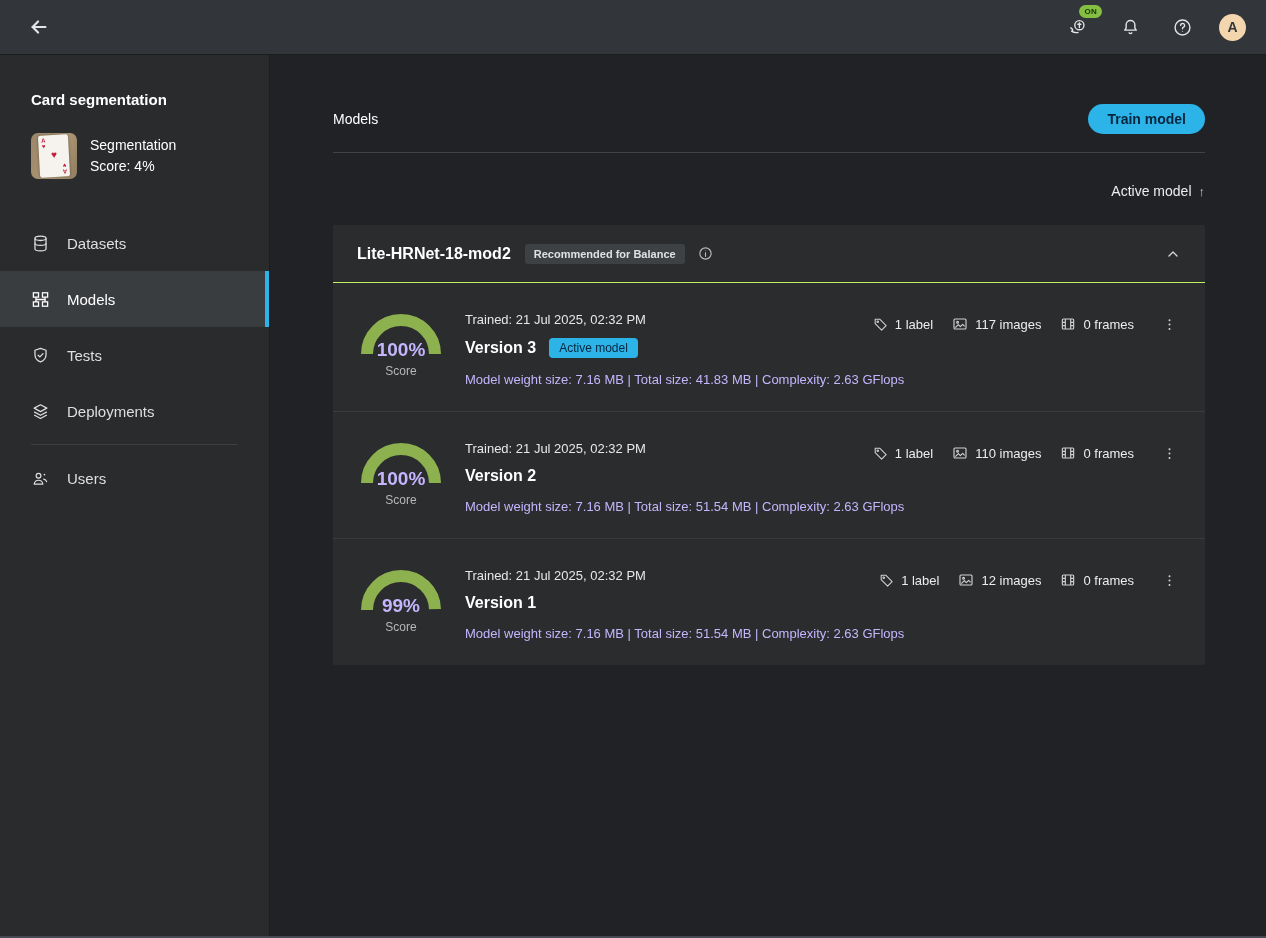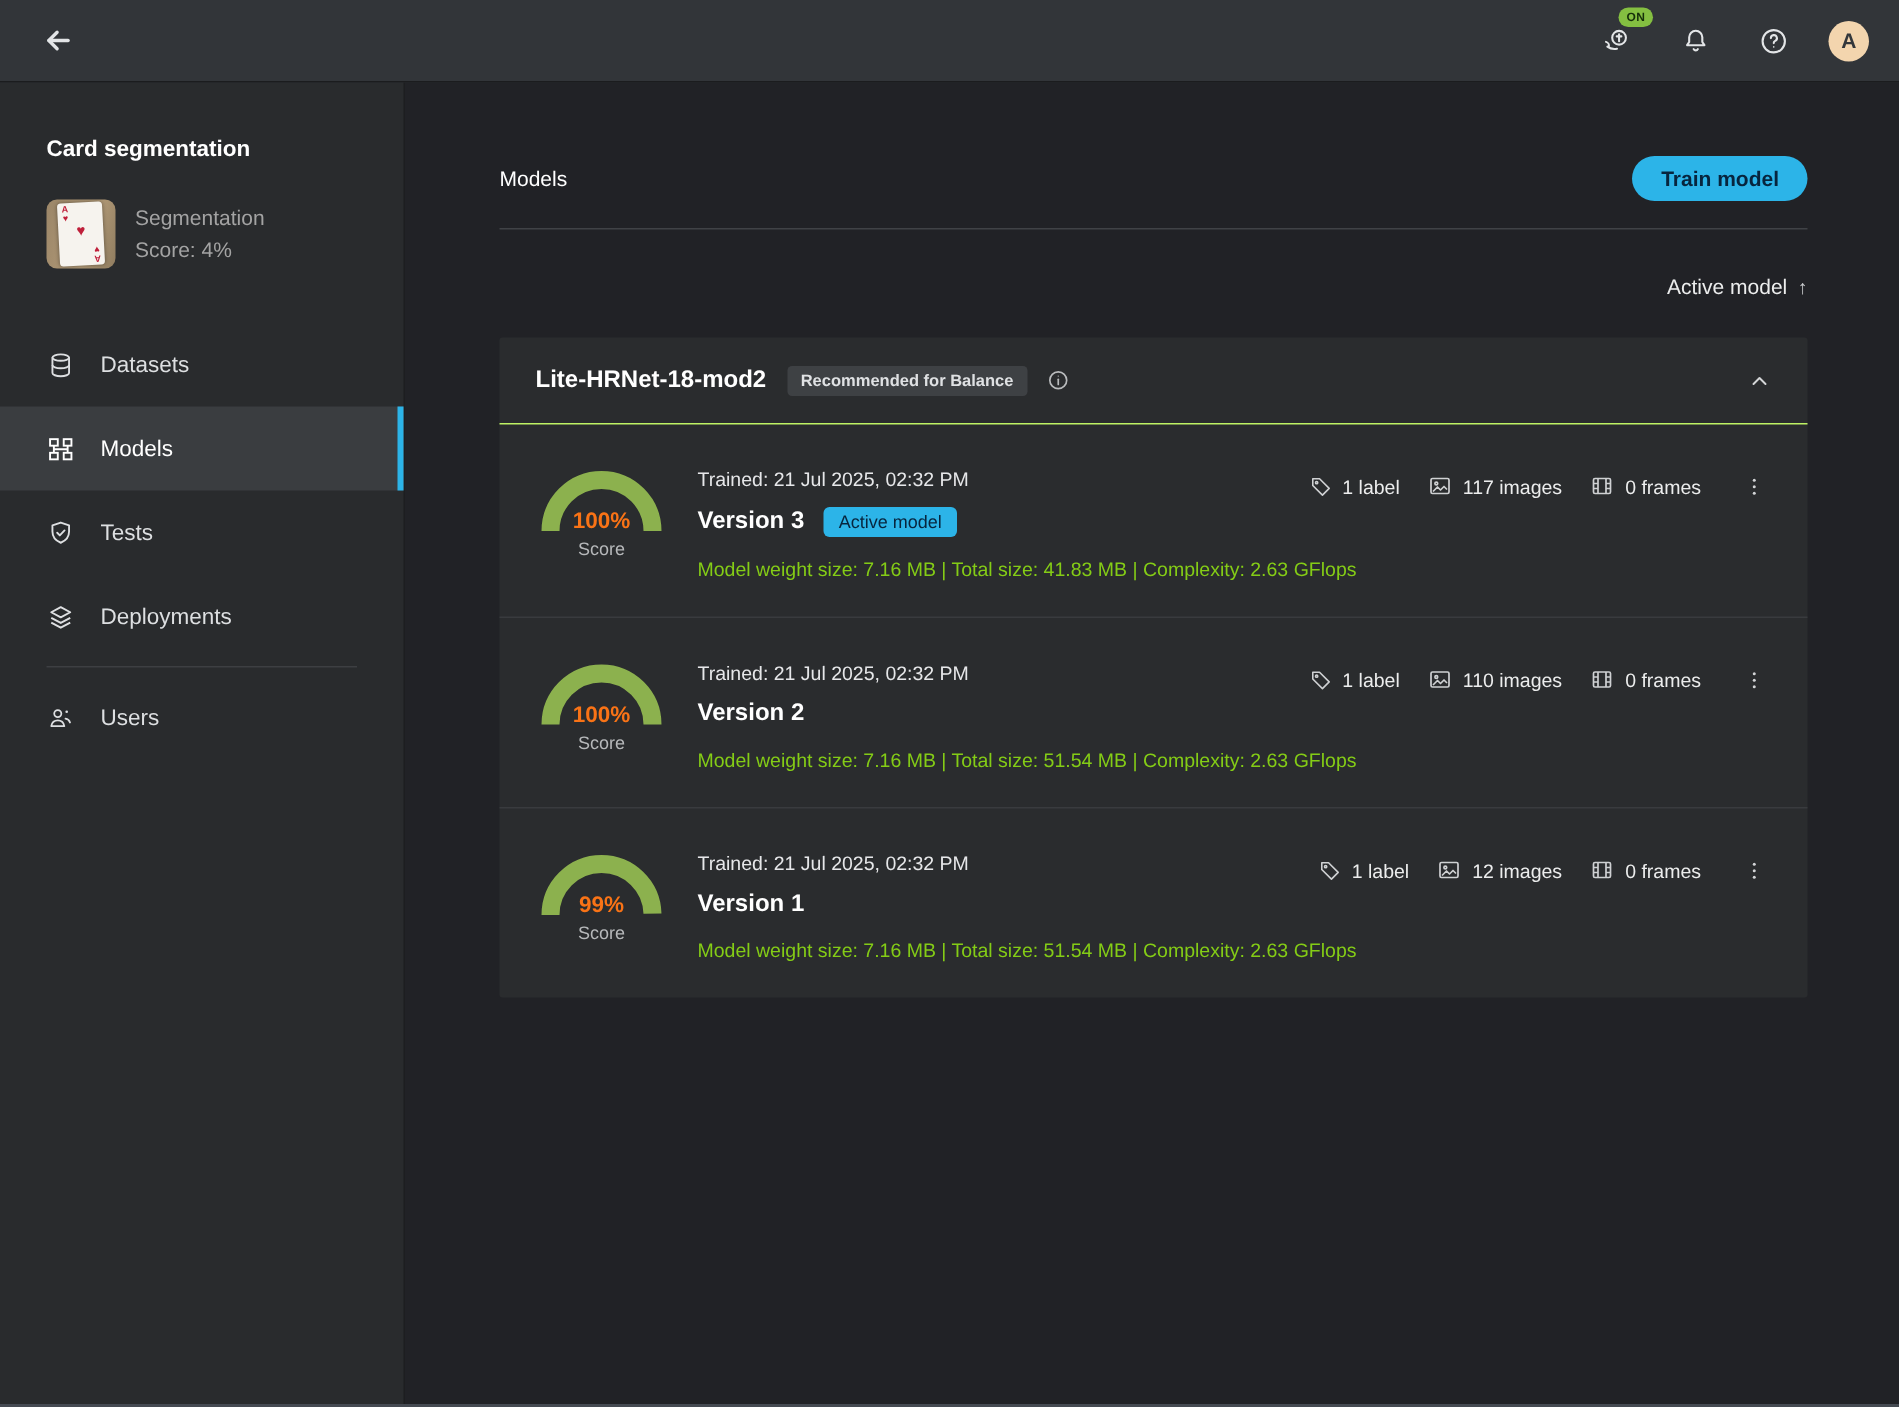--- a/index.html
+++ b/index.html
@@ -50,21 +50,21 @@
     display:flex; align-items:center; justify-content:center; flex:0 0 46px;
   }
   .pcard {
     width:30px; height:42px; background:#f6f3ee; border-radius:2.5px;
     transform:rotate(-3deg); position:relative; box-shadow:0 0 3px rgba(0,0,0,.45);
     color:#bf1f3a; font-size:10px; text-align:center; line-height:40px;
   }
   .pcard .corner { position:absolute; font-size:6px; line-height:6px; font-weight:bold; }
   .pcard .corner.tl { top:2px; left:3px; }
   .pcard .corner.br { bottom:2px; right:3px; transform:rotate(180deg); }
-  .project-meta { font-size:14px; color:#a3a3a3; line-height:21px; }
+  .project-meta { font-size:14px; color:#ffffff; line-height:21px; }
 
   .nav { margin-top:36px; display:flex; flex-direction:column; }
   .nav-item {
     height:56px; display:flex; align-items:center; gap:17px;
     padding:0 31px; cursor:pointer; position:relative;
     color:#dddfe1; font-size:15px;
   }
   .nav-item svg { flex:0 0 19px; }
   .nav-item.active { background:#3a3d40; color:#fff; }
   .nav-item.active::after {
@@ -98,32 +98,32 @@
     font-size:11px; font-weight:bold; padding:4px 9px; border-radius:3px;
   }
   .info-icon { margin-left:13px; color:#b9bbbd; cursor:pointer; display:flex; }
   .chev { margin-left:auto; color:#d4d6d8; background:none; border:none; cursor:pointer; display:flex; }
 
   .version-row { display:flex; align-items:flex-start; padding:27px 22px 24px 26px; }
   .version-row + .version-row { border-top:1px solid #393b3e; }
 
   .gauge { width:84px; flex:0 0 84px; text-align:center; }
   .gauge svg { display:block; }
-  .gauge-pct { font-size:15px; font-weight:bold; color:#f97316; margin-top:-19px; position:relative; }
+  .gauge-pct { font-size:19px; font-weight:bold; color:#c4b5fd; margin-top:-19px; position:relative; }
   .gauge-cap { font-size:12px; color:#b6b8ba; margin-top:3px; }
 
   .v-mid { margin-left:22px; flex:1; min-width:0; padding-top:2px; }
   .v-trained { font-size:13px; color:#e6e7e9; }
   .v-name-row { display:flex; align-items:center; gap:13px; margin-top:11px; }
   .v-name { font-size:16px; font-weight:bold; color:#fff; }
   .active-badge {
     background:#2cb4e8; color:#07253e; font-size:12px;
     padding:3px 10px; border-radius:4px;
   }
-  .v-details { font-size:13px; color:#84cc16; margin-top:14px; white-space:nowrap; }
+  .v-details { font-size:13px; color:#c4b5fd; margin-top:14px; white-space:nowrap; }
 
   .v-meta { display:flex; align-items:center; gap:19px; padding-top:3px; flex:0 0 auto; }
   .meta-item { display:flex; align-items:center; gap:7px; font-size:13px; color:#eceded; }
   .meta-item svg { color:#cfd1d3; }
   .kebab {
     background:none; border:none; color:#d2d4d6; cursor:pointer;
     width:28px; height:22px; display:flex; align-items:center; justify-content:center; margin-left:2px;
   }
 
   .bottom-line { position:absolute; left:0; right:0; bottom:0; height:2px; background:#454a52; }

